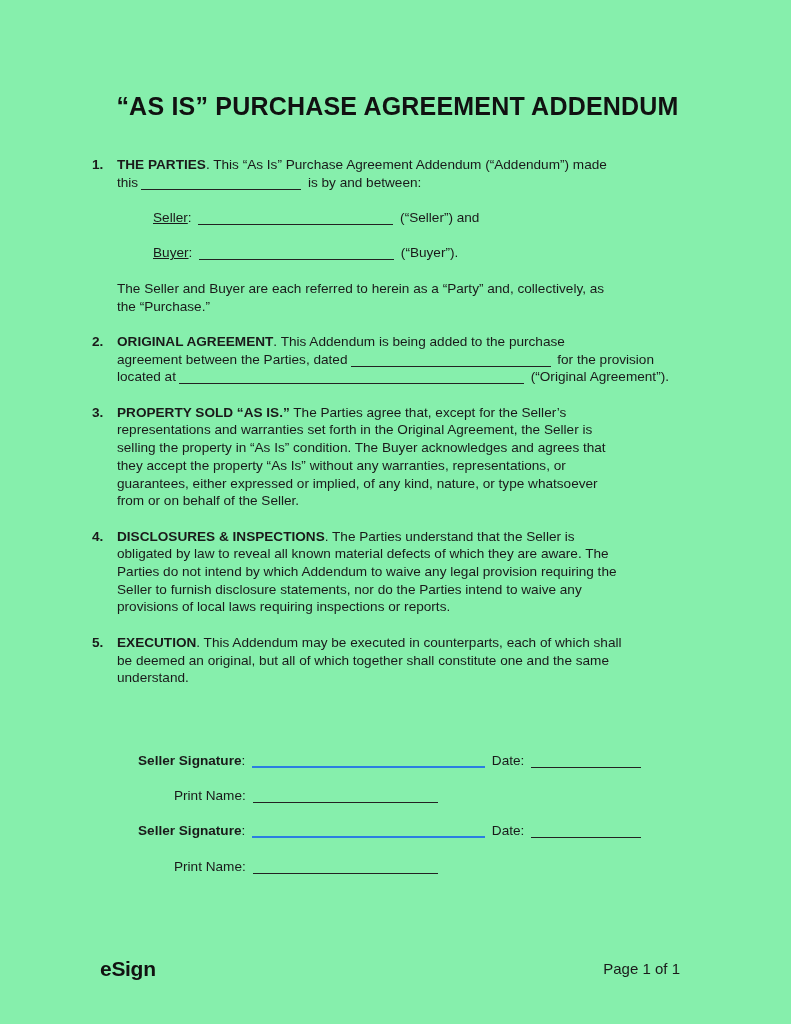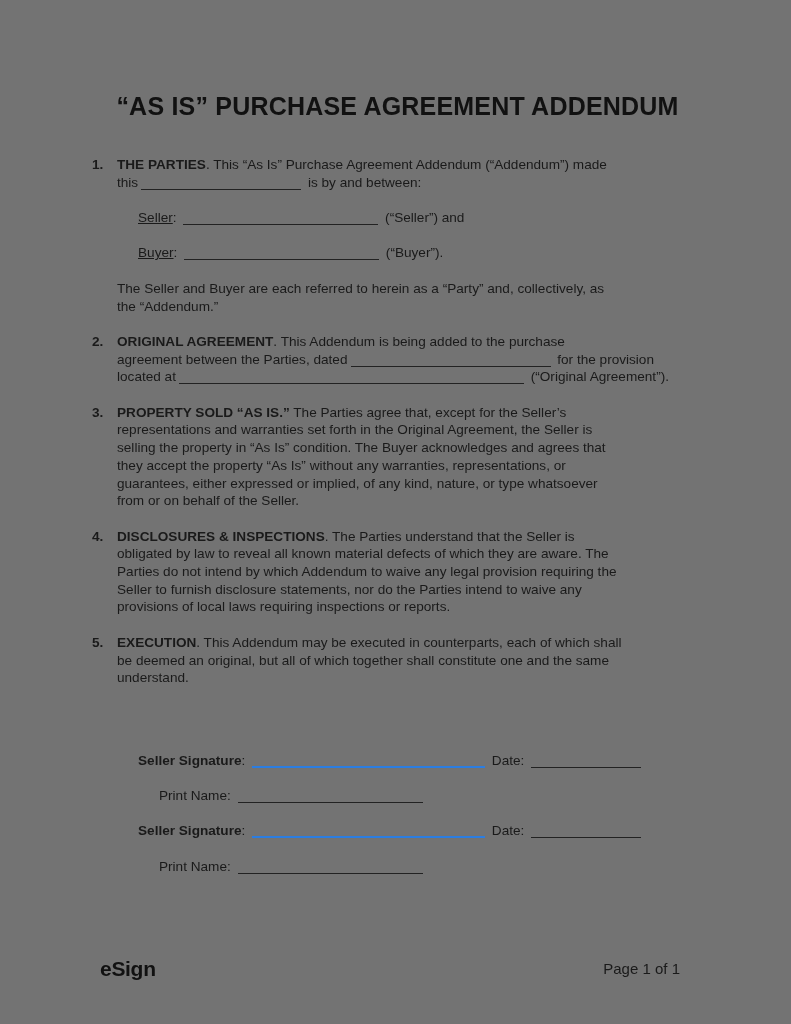--- a/index.html
+++ b/index.html
@@ -1,35 +1,35 @@
 <!DOCTYPE html>
 <html><head>
 <meta charset="utf-8">
 <style>
   html,body{margin:0;padding:0;background:#ffffff;}
   .page{
     position:relative;
     width:791px;height:1024px;
-    background:#737373;
+    background:#86efac;
     font-family:"Liberation Sans","DejaVu Sans",sans-serif;
     font-size:13.6px;line-height:17.7px;color:#1a1a1a;
     box-sizing:border-box;
     padding:92px 88px 0 92px;
     overflow:hidden;
   }
   .title{
     font-size:25px;line-height:29px;font-weight:bold;
     text-align:center;margin:0 0 35px 0;color:#111;
     letter-spacing:.2px;
   }
   .section{display:flex;}
   .section .num{width:25px;flex:none;font-weight:bold;}
   .section .content{flex:1;min-width:0;}
   .para{margin:0 0 17.7px 0;}
-  .para.ind1{margin-left:21px;}
+  .para.ind1{margin-left:36px;}
   .line{white-space:nowrap;line-height:17.7px;}
   .b{font-weight:bold;margin-top:28px;}
   .u{text-decoration:underline;}
   .blank{
     display:inline-block;
     height:14px;margin:0 3px -3px 3px;
     border-bottom:1.4px solid #222;
   }
   .blank.blue{border-bottom:2px solid #2b7de1;}
   .sig-area{margin-left:46px;margin-top:47px;}
@@ -56,21 +56,21 @@
             <div class="line"><span>this</span><span class="blank" style="width: 160px;"></span><span> is by and between:</span></div>
           </div>
           <div class="para ind1">
             <div class="line"><span class="u">Seller</span><span>: </span><span class="blank" style="width: 195px;"></span><span> (“Seller”) and</span></div>
           </div>
           <div class="para ind1">
             <div class="line"><span class="u">Buyer</span><span>: </span><span class="blank" style="width: 195px;"></span><span> (“Buyer”).</span></div>
           </div>
           <div class="para ind0">
             <div class="line"><span>The Seller and Buyer are each referred to herein as a “Party” and, collectively, as</span></div>
-            <div class="line"><span>the “Addendum.”</span></div>
+            <div class="line"><span>the “Purchase.”</span></div>
           </div>
         </div>
       </div>
       <div class="section">
         <span class="num">2.</span>
         <div class="content">
           <div class="para ind0">
             <div class="line"><span class="b">ORIGINAL AGREEMENT</span><span>. This Addendum is being added to the purchase</span></div>
             <div class="line"><span>agreement between the Parties, dated</span><span class="blank" style="width: 200px;"></span><span> for the provision</span></div>
             <div class="line"><span>located at</span><span class="blank" style="width: 345px;"></span><span> (“Original Agreement”).</span></div>

